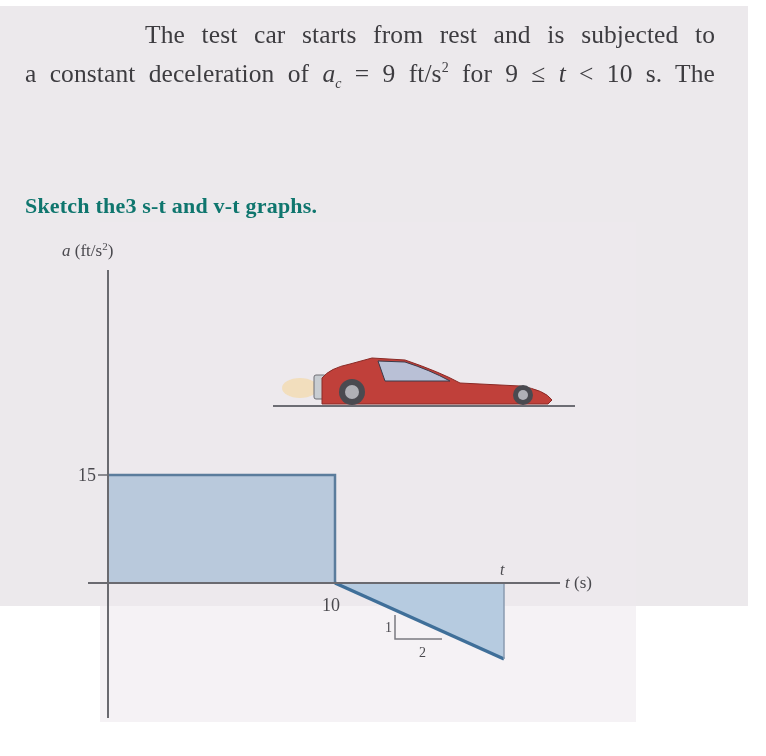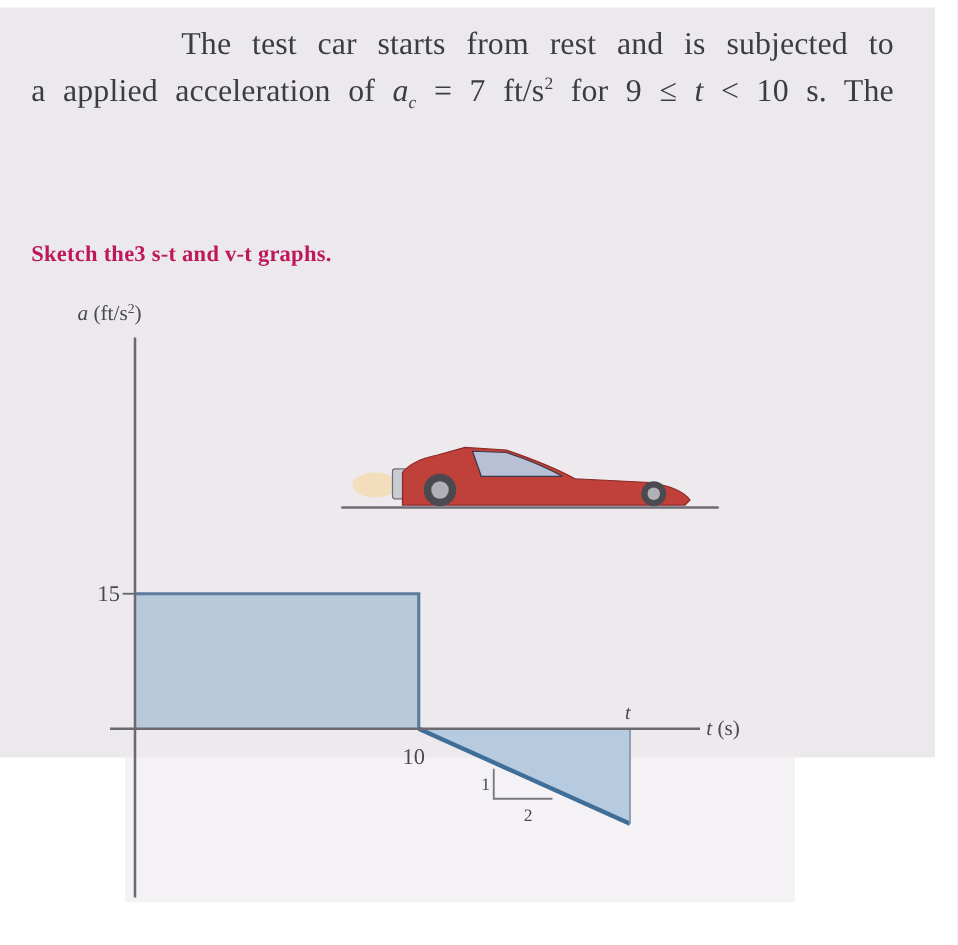--- a/index.html
+++ b/index.html
@@ -16,34 +16,34 @@
     font-size: 25.5px; line-height: 33px; color: #3d3c40;
     text-align: justify; text-align-last: justify;
     letter-spacing: 0.1px;
   }
   .problem .line { display: block; white-space: nowrap; text-align: justify; text-align-last: justify; }
   .problem .indent { padding-left: 120px; }
   .problem .last { text-align-last: left; }
   .problem i { font-style: italic; }
   .sketch {
     position: absolute; left: 25px; top: 187px;
-    font-size: 18px; font-weight: bold; color: #be185d; letter-spacing: 0.2px;
+    font-size: 22px; font-weight: bold; color: #0f766e; letter-spacing: 0.2px;
     font-family: "Liberation Serif", serif;
   }
   svg.fig { position: absolute; left: 0; top: 0; }
   .lbl { font-family: "Liberation Serif", serif; fill: #4a494e; }
 </style>
 </head>
 <body>
 
 <div class="page">
 
   <div class="problem">
     <span class="line indent">The test car starts from rest and is subjected to</span>
-    <span class="line"><span>a applied acceleration of </span><i>a</i><sub style="font-size:14px;font-style:italic">c</sub><span> = 7 ft/s</span><sup style="font-size:14px">2</sup><span> for 9 ≤ </span><i>t</i><span> &lt; 10 s. The</span></span>
+    <span class="line"><span>a constant deceleration of </span><i>a</i><sub style="font-size:14px;font-style:italic">c</sub><span> = 9 ft/s</span><sup style="font-size:14px">2</sup><span> for 9 ≤ </span><i>t</i><span> &lt; 10 s. The</span></span>
   </div>
 
   <div class="sketch">Sketch the3 s-t and v-t graphs.</div>
 </div>
 
 <svg class="fig" width="766" height="756" viewBox="0 0 766 756">
 
   <rect x="100" y="222" width="536" height="500" fill="#eeeaee" opacity="0.6"></rect>
 
   <text class="lbl" x="62" y="256" font-size="17"><tspan font-style="italic">a</tspan><tspan> (ft/s</tspan><tspan dy="-6" font-size="11">2</tspan><tspan dy="6">)</tspan></text>

